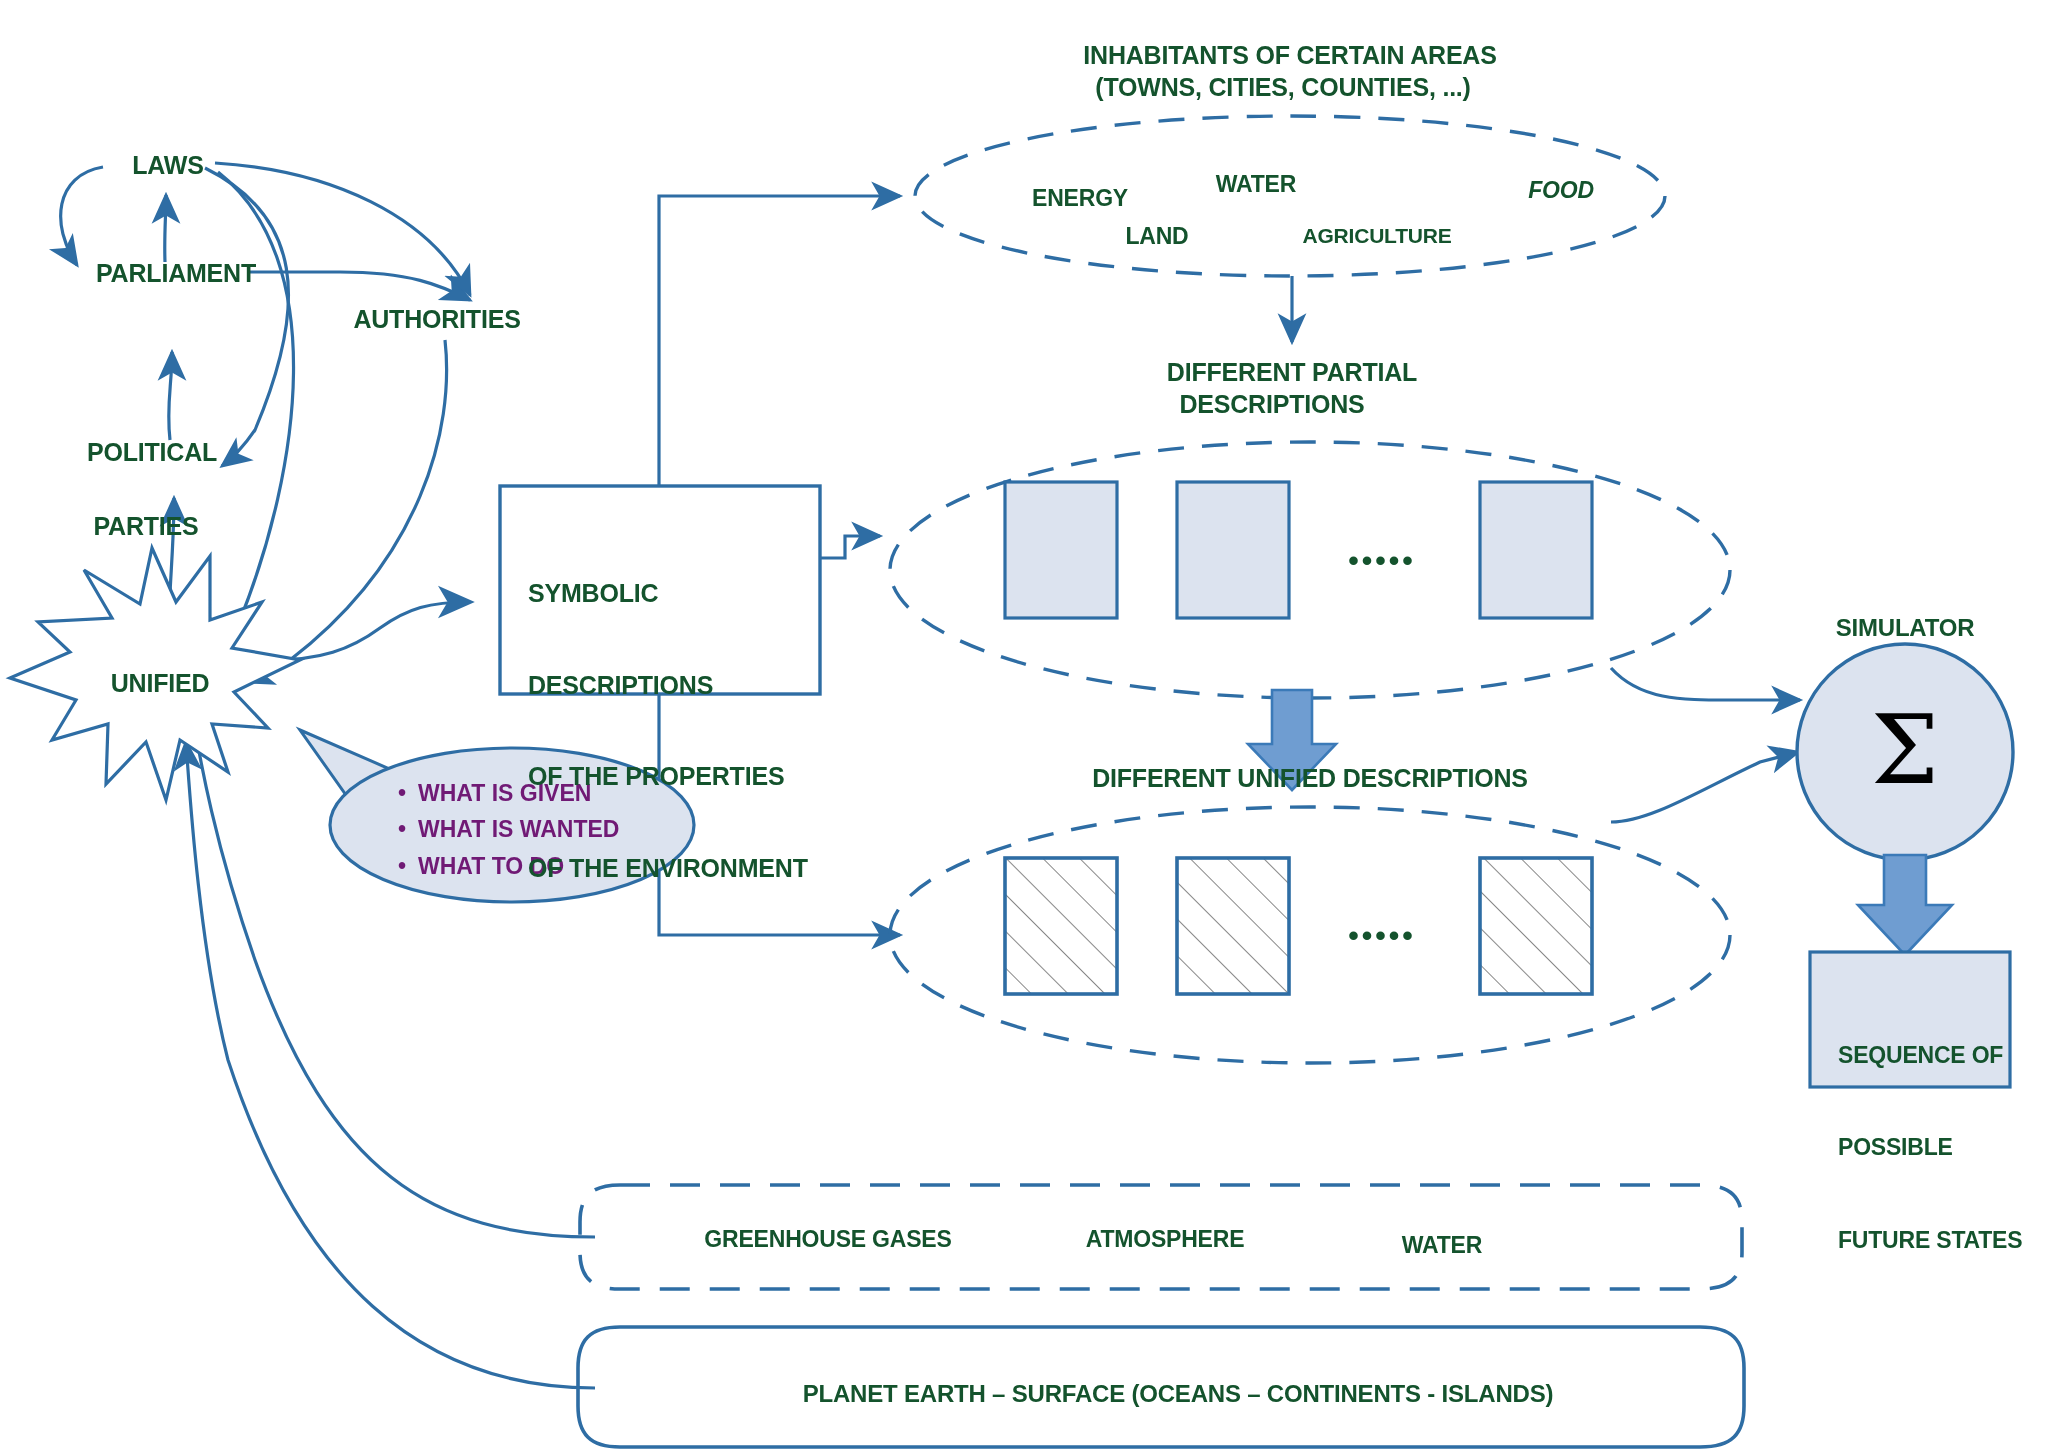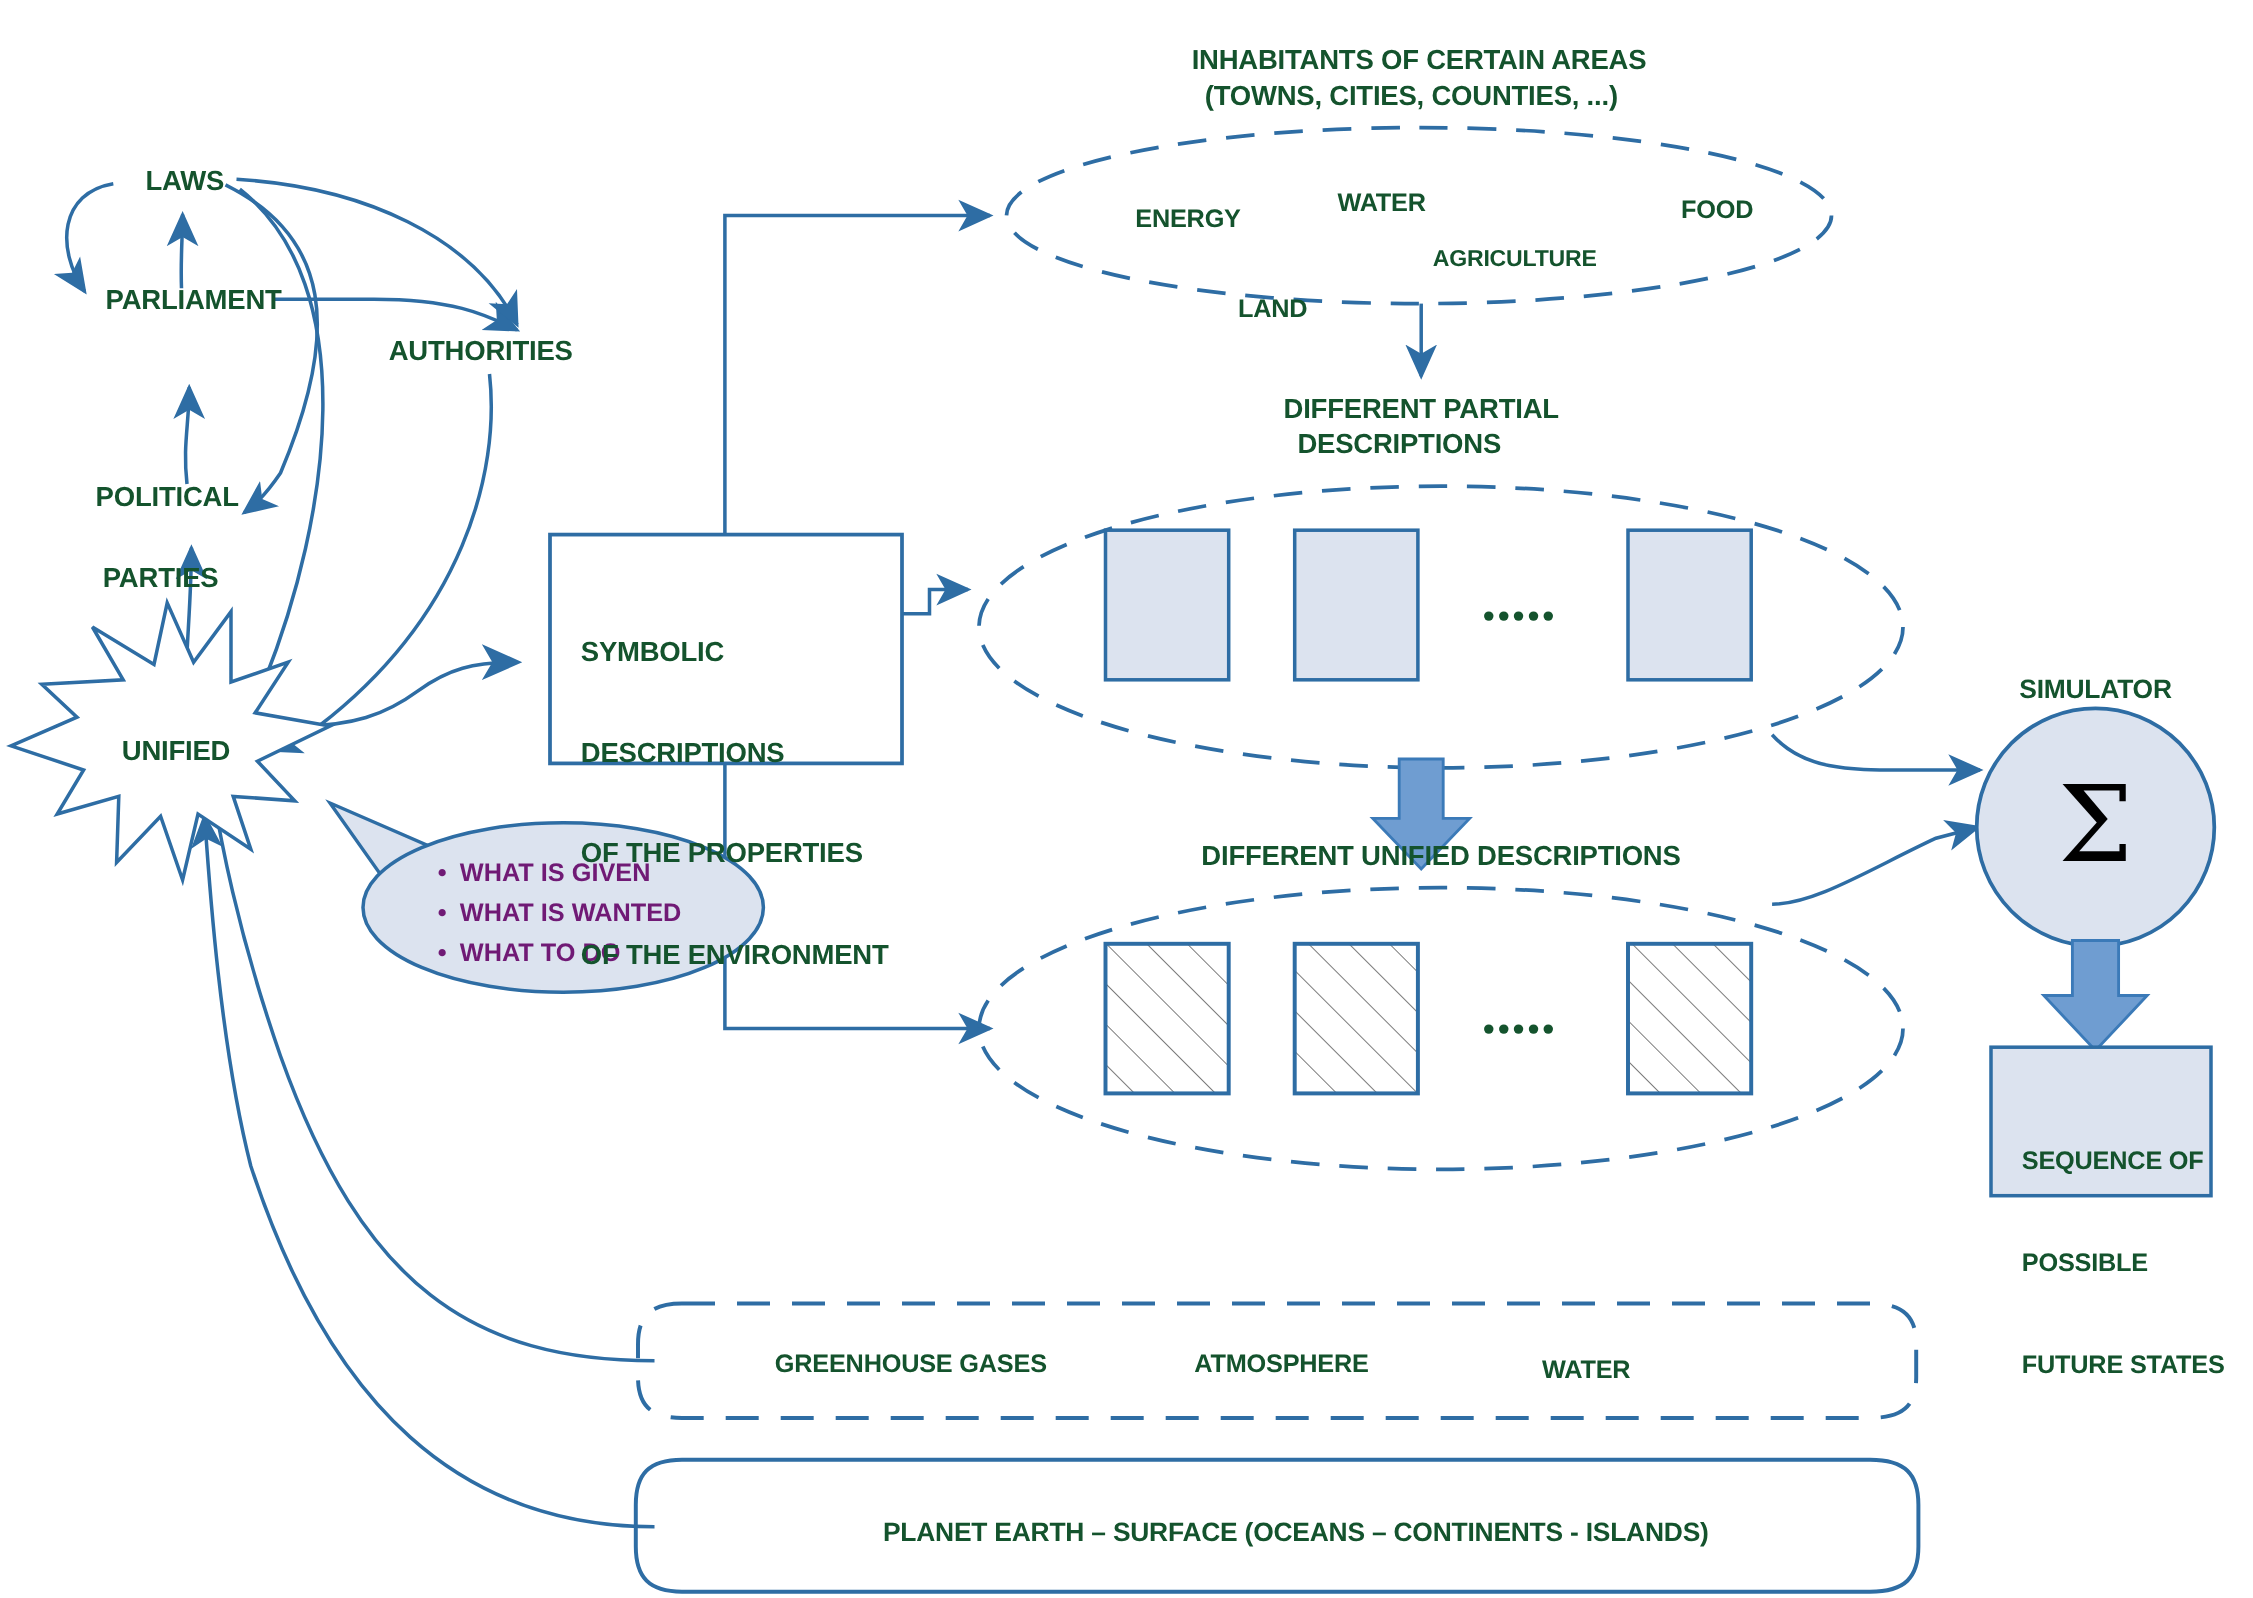--- a/index.html
+++ b/index.html
@@ -133,22 +133,22 @@
     <div>DESCRIPTIONS</div>
     <div>OF THE PROPERTIES</div>
     <div>OF THE ENVIRONMENT</div>
   </div>
 
   <div class="lbl ctr" style="left:1290px;top:40px;font-size:25px;">INHABITANTS OF CERTAIN AREAS</div>
   <div class="lbl ctr" style="left:1283px;top:72px;font-size:25px;">(TOWNS, CITIES, COUNTIES, ...)</div>
 
   <div class="lbl ctr" style="left:1080px;top:184px;font-size:23px;">ENERGY</div>
   <div class="lbl ctr" style="left:1256px;top:170px;font-size:23px;">WATER</div>
-  <div class="lbl ctr" style="left:1561px;top:176px;font-size:23px;">FOOD</div>
-  <div class="lbl ctr" style="left:1157px;top:222px;font-size:23px;margin-top:44px;">LAND</div>
+  <div class="lbl ctr" style="left:1561px;top:176px;font-size:23px;font-style:italic;">FOOD</div>
+  <div class="lbl ctr" style="left:1157px;top:222px;font-size:23px;">LAND</div>
   <div class="lbl ctr" style="left:1377px;top:223px;font-size:21px;">AGRICULTURE</div>
 
   <div class="lbl ctr" style="left:1292px;top:357px;font-size:25px;text-align:right;">DIFFERENT PARTIAL</div>
   <div class="lbl ctr" style="left:1272px;top:389px;font-size:25px;">DESCRIPTIONS</div>
   <div class="lbl ctr" style="left:1382px;top:543px;font-size:30px;letter-spacing:3px;">•••••</div>
 
   <div class="lbl ctr" style="left:1310px;top:763px;font-size:25px;">DIFFERENT UNIFIED DESCRIPTIONS</div>
   <div class="lbl ctr" style="left:1382px;top:918px;font-size:30px;letter-spacing:3px;">•••••</div>
 
   <div class="lbl ctr" style="left:1905px;top:613px;font-size:24px;">SIMULATOR</div>

